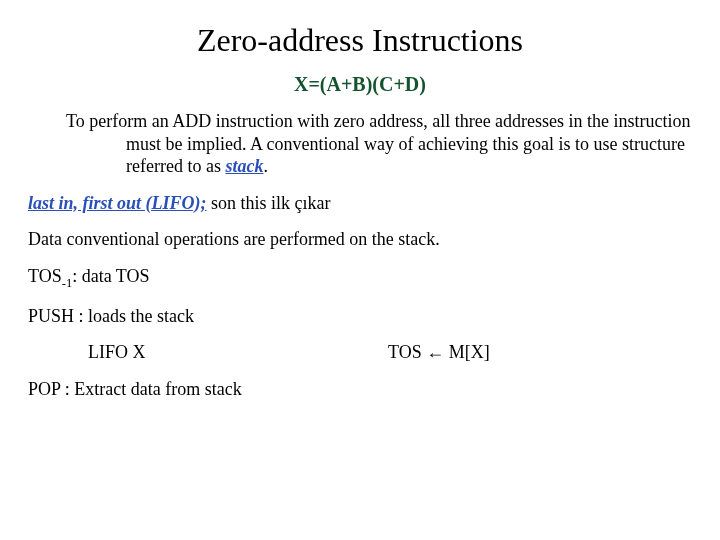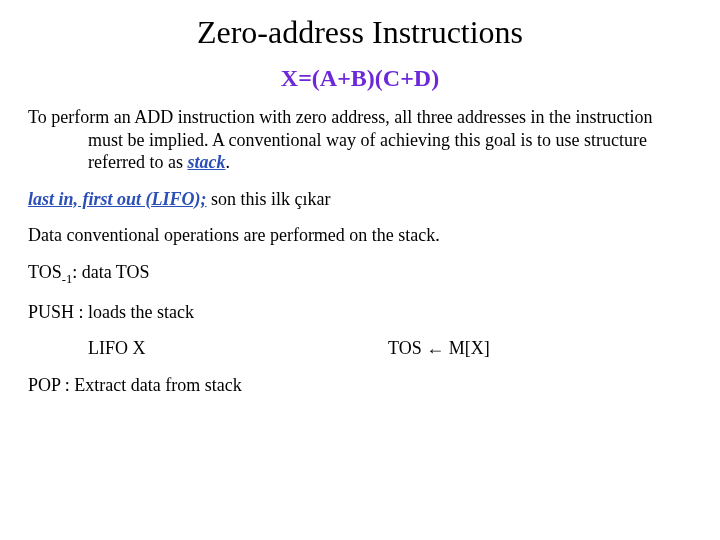--- a/index.html
+++ b/index.html
@@ -6,43 +6,44 @@
     margin: 0;
     padding: 0;
     width: 720px;
     height: 540px;
     font-family: "Times New Roman", Times, serif;
     background: #fff;
     color: #000;
     box-sizing: border-box;
   }
   .slide {
-    padding: 14px 28px 14px 28px;
+    padding: 22px 28px 14px 28px;
   }
   .title {
     font-size: 32px;
     text-align: center;
     margin-bottom: 14px;
     font-weight: normal;
   }
   .formula {
     font-weight: bold;
-    color: #6d28d9;
+    color: #14532d;
     text-align: center;
-    font-size: 24px;
+    font-size: 20px;
     margin-bottom: 14px;
   }
   .body-text {
     font-size: 18px;
     line-height: 1.25;
     margin-bottom: 14px;
   }
   .para1 {
     padding-left: 60px;
     text-indent: -60px;
+    margin-left: 38px;
   }
   .stack-word {
     color: #2a4fb8;
     font-weight: bold;
     font-style: italic;
     text-decoration: underline;
   }
   .lifo-head {
     color: #2a4fb8;
     font-weight: bold;

